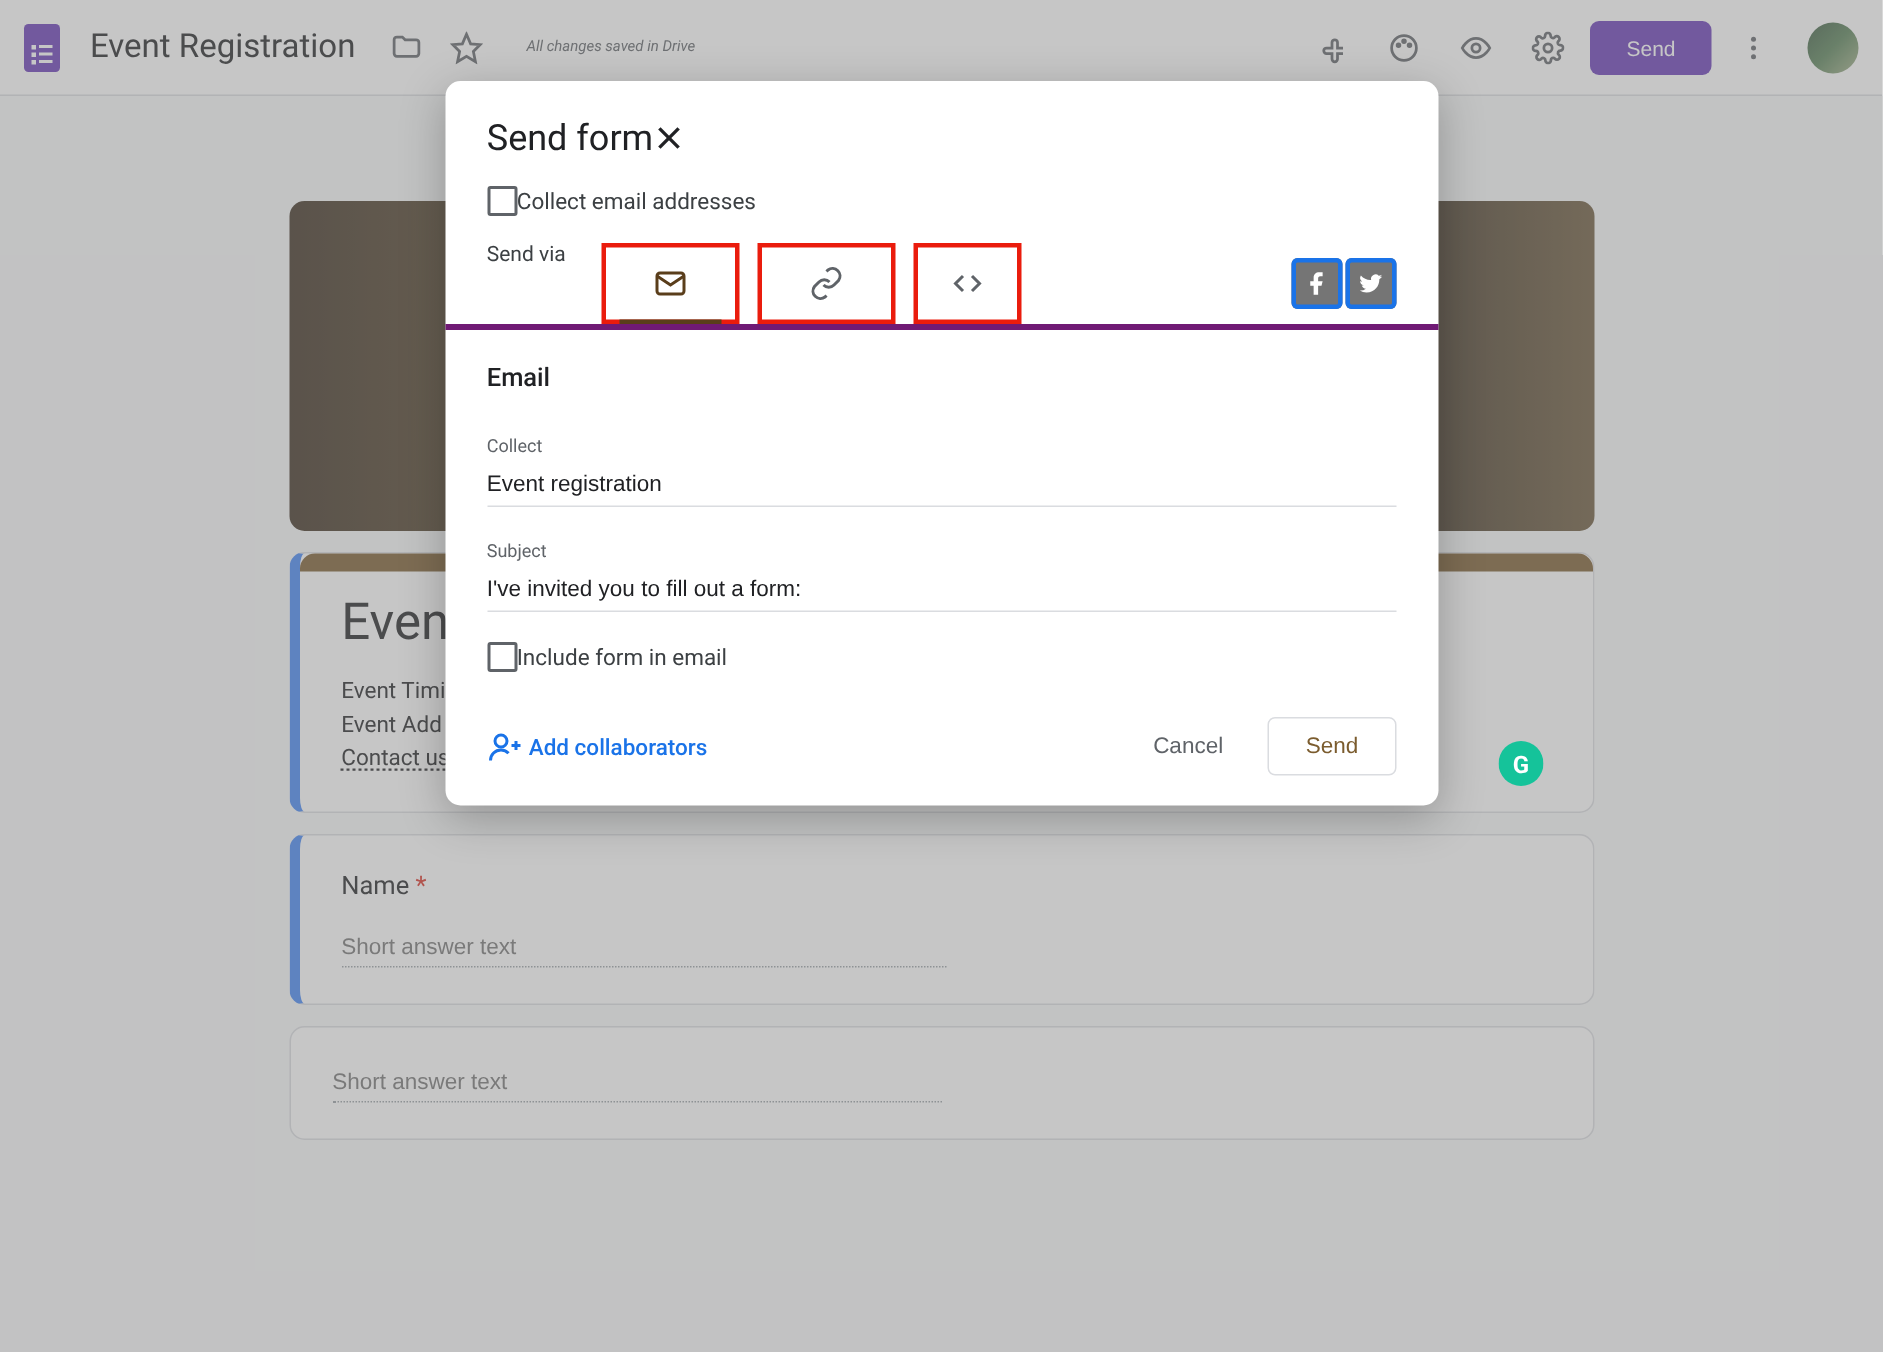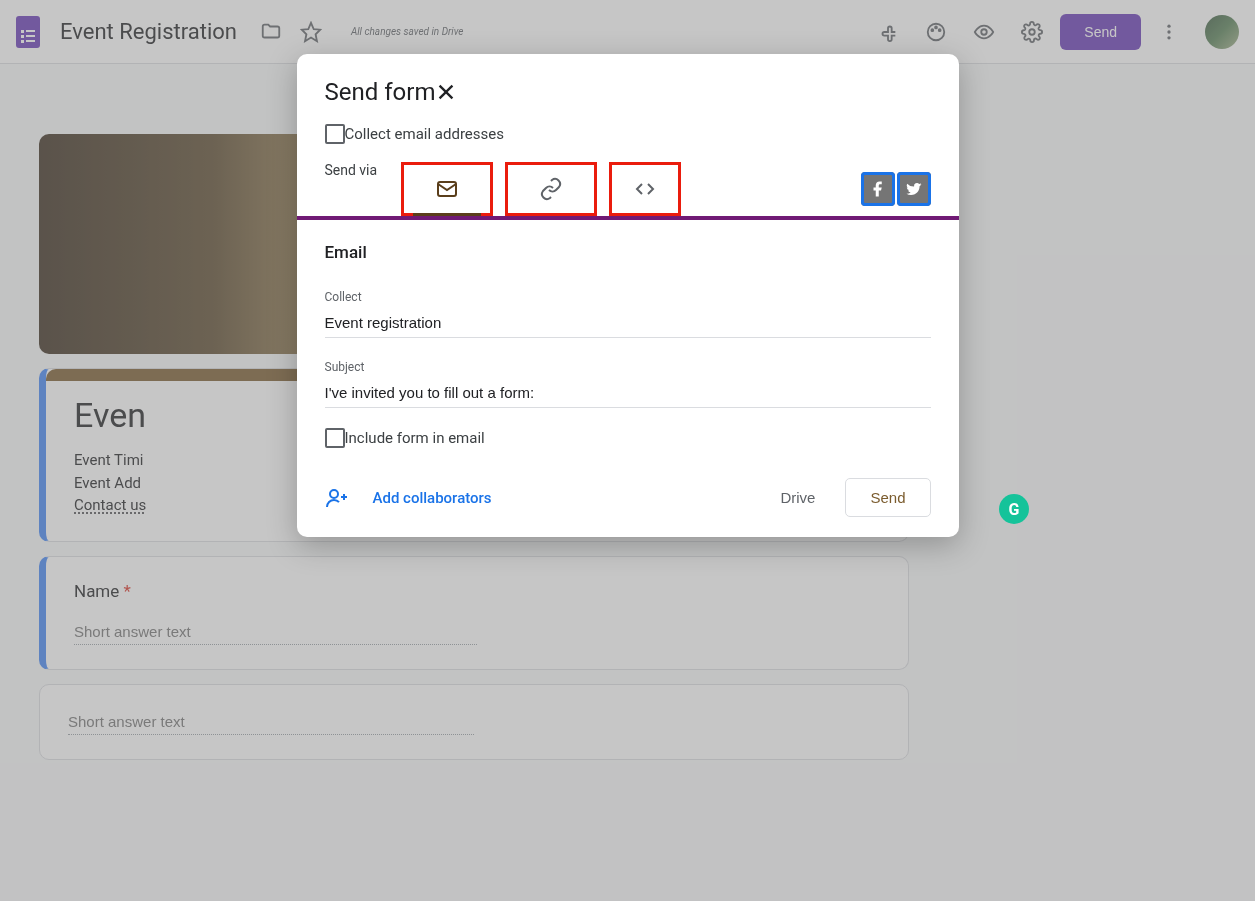--- a/index.html
+++ b/index.html
@@ -75,22 +75,21 @@
   }
   .avatar {
     width: 34px; height: 34px; border-radius: 50%;
     background: linear-gradient(135deg,#3a5a40,#588157,#a3b18a);
     margin-left: 8px;
   }
   
   .body-area {
     padding-top: 70px;
     display: flex;
-    justify-content: flex-start;
-    margin-left: 39px;
+    justify-content: center;
   }
   .form-container { width: 870px; }
   .banner {
     height: 220px;
     border-radius: 10px;
     background: linear-gradient(90deg,#3b2e1f 0%,#5c4a2e 20%,#bfa36b 40%,#7a6238 60%,#2c241a 80%,#6b583a 100%);
     margin-bottom: 14px;
   }
   .card {
     background: #fff;
@@ -196,21 +195,21 @@
     outline: none;
     background: transparent;
   }
   .text-input::placeholder { color: #9aa0a6; }
   .to-group { padding: 34px 28px 0 28px; }
   .dialog-footer {
     display: flex; align-items: center;
     padding: 24px 28px 0 28px;
   }
   .add-collab {
-    display: flex; align-items: center; gap: 24px;
+    display: flex; align-items: center; gap: 4px;
     color: #1a73e8; font-weight: 500; font-size: 15px; cursor: pointer;
   }
   .footer-actions { margin-left: auto; display: flex; gap: 12px; align-items: center; }
   .cancel-btn {
     background: none; border: none;
     color: #5f6368; font-size: 15px; font-weight: 500;
     padding: 10px 18px; cursor: pointer;
   }
   .send-dialog-btn {
     background: #fff; border: 1px solid #dadce0;
@@ -374,20 +373,20 @@
       <div class="add-collab">
         <svg width="24" height="24" viewBox="0 0 24 24" fill="none" stroke="#1a73e8" stroke-width="2">
             <circle cx="9" cy="8" r="4"></circle>
             <path d="M2 21c0-3.9 3.1-7 7-7 2 0 3.8.8 5 2.2"></path>
             <line x1="19" y1="8" x2="19" y2="14"></line>
             <line x1="16" y1="11" x2="22" y2="11"></line>
           </svg>
         <span>Add collaborators</span>
       </div>
       <div class="footer-actions">
-        <button class="cancel-btn">Drive</button>
+        <button class="cancel-btn">Cancel</button>
         <button class="send-dialog-btn">Send</button>
       </div>
     </div>
   </div>
 </div>
 
 <div class="grammarly-badge">G</div>
 
 </body></html>

